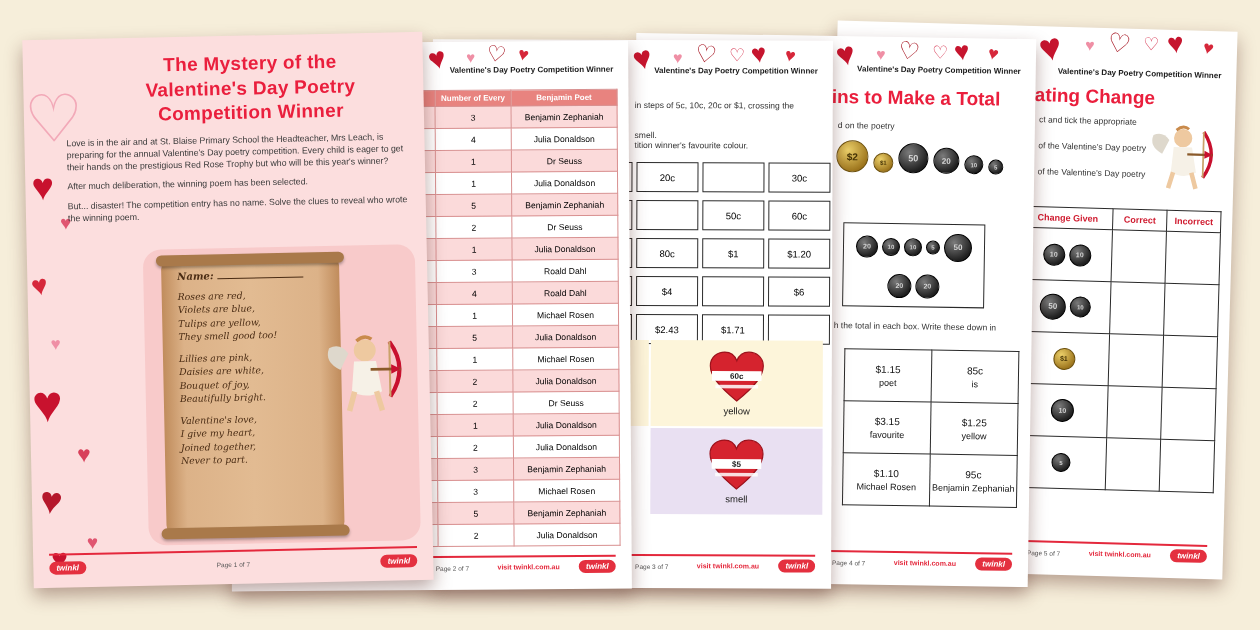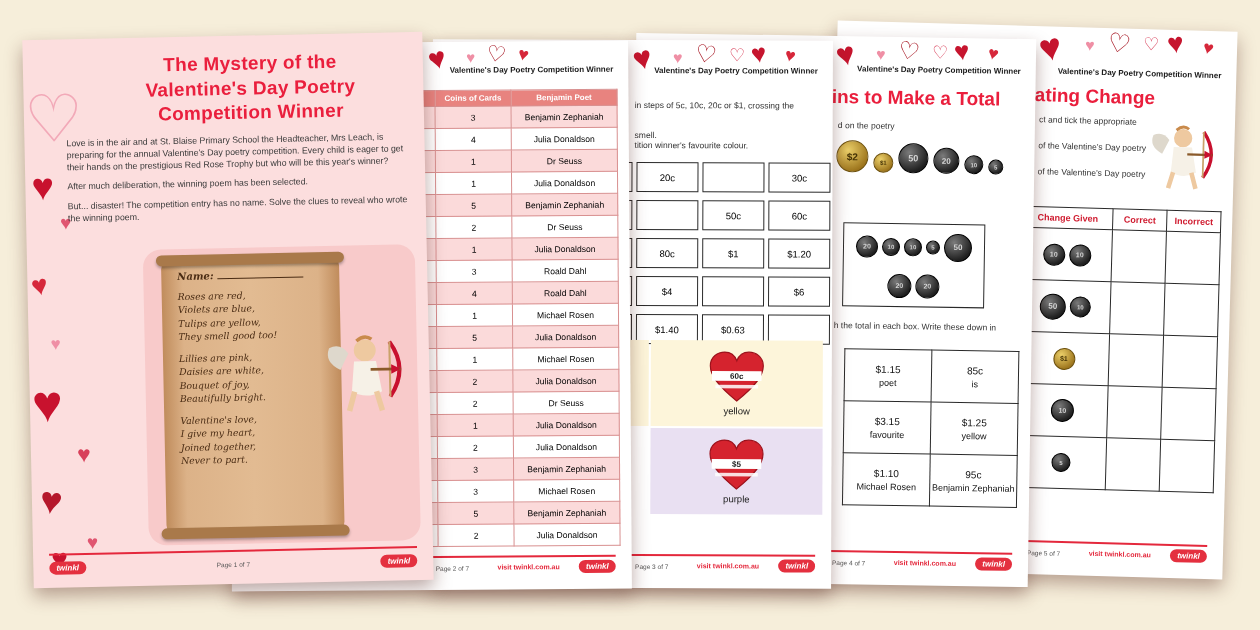--- a/index.html
+++ b/index.html
@@ -276,22 +276,22 @@
         <div class="p3-row">
           <div class="p3-cell"></div>
           <div class="p3-cell"></div>
           <div class="p3-cell">$4</div>
           <div class="p3-cell"></div>
           <div class="p3-cell">$6</div>
         </div>
         <div class="p3-row">
           <div class="p3-cell"></div>
           <div class="p3-cell"></div>
-          <div class="p3-cell">$1.40</div>
-          <div class="p3-cell">$0.63</div>
+          <div class="p3-cell">$2.43</div>
+          <div class="p3-cell">$1.71</div>
           <div class="p3-cell"></div>
         </div>
       </div>
     <div class="p3-hearts">
         <div class="p3-hcell" style="background: rgb(253, 245, 218);">
           <svg viewBox="0 0 100 92">
     <path d="M50 88 C18 62 4 44 4 27 C4 11 17 3 29 3 C40 3 47 10 50 18 C53 10 60 3 71 3 C83 3 96 11 96 27 C96 44 82 62 50 88 Z" fill="#d5232e" stroke="#9c121c" stroke-width="2"></path>
     <rect x="7" y="36" width="86" height="17" fill="#ffffff"></rect>
     <rect x="13" y="60" width="74" height="6" fill="#ffffff" opacity="0.85"></rect>
     <text x="50" y="49.5" text-anchor="middle" font-size="14" font-weight="bold" fill="#1a1a1a">50c</text>
@@ -316,41 +316,41 @@
   </svg>
           <div class="p3-hlabel">red</div>
         </div>
         <div class="p3-hcell" style="background: rgb(233, 224, 242);">
           <svg viewBox="0 0 100 92">
     <path d="M50 88 C18 62 4 44 4 27 C4 11 17 3 29 3 C40 3 47 10 50 18 C53 10 60 3 71 3 C83 3 96 11 96 27 C96 44 82 62 50 88 Z" fill="#d5232e" stroke="#9c121c" stroke-width="2"></path>
     <rect x="7" y="36" width="86" height="17" fill="#ffffff"></rect>
     <rect x="13" y="60" width="74" height="6" fill="#ffffff" opacity="0.85"></rect>
     <text x="50" y="49.5" text-anchor="middle" font-size="14" font-weight="bold" fill="#1a1a1a">$5</text>
   </svg>
-          <div class="p3-hlabel">purple</div>
+          <div class="p3-hlabel">smell</div>
         </div>
       </div>
     <div class="page-footer">
       <span class="pf-label">Page 3 of 7</span>
       <span class="pf-visit">visit twinkl.com.au</span>
       <span class="pf-logo">twinkl</span>
     </div>
   </div>
 
   <div class="page page2">
     <span class="hd" style="left:200px;top:2px;font-size:30px;color:#c6152e;transform:rotate(-14deg)"></span>
     <span class="hd" style="left:238px;top:8px;font-size:15px;color:#ef8fa5"></span>
     <span class="hdo" style="left:258px;top:2px;font-size:22px;color:#a5121f;transform:rotate(10deg)"></span>
     <span class="hd" style="left:290px;top:4px;font-size:18px;color:#d6273a;transform:rotate(12deg)"></span>
     <div class="page-header-title" style="top:24px">Valentine's Day Poetry Competition Winner</div>
     <table class="p2-table">
       <thead>
         <tr>
           <th class="c0"></th>
-          <th class="c1">Coins of Cards</th>
+          <th class="c1">Number of Every</th>
           <th class="c2">Benjamin Poet</th>
         </tr>
       </thead>
       <tbody>
           <tr class="alt">
             <td class="c0"></td>
             <td class="c1">3</td>
             <td class="c2">Benjamin Zephaniah</td>
           </tr>
           <tr>

